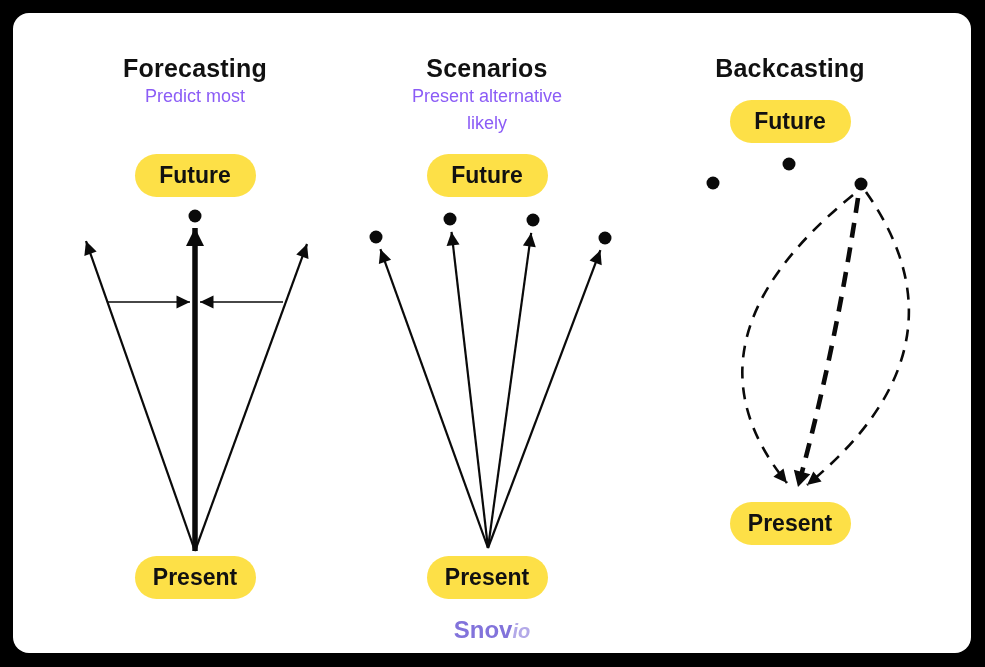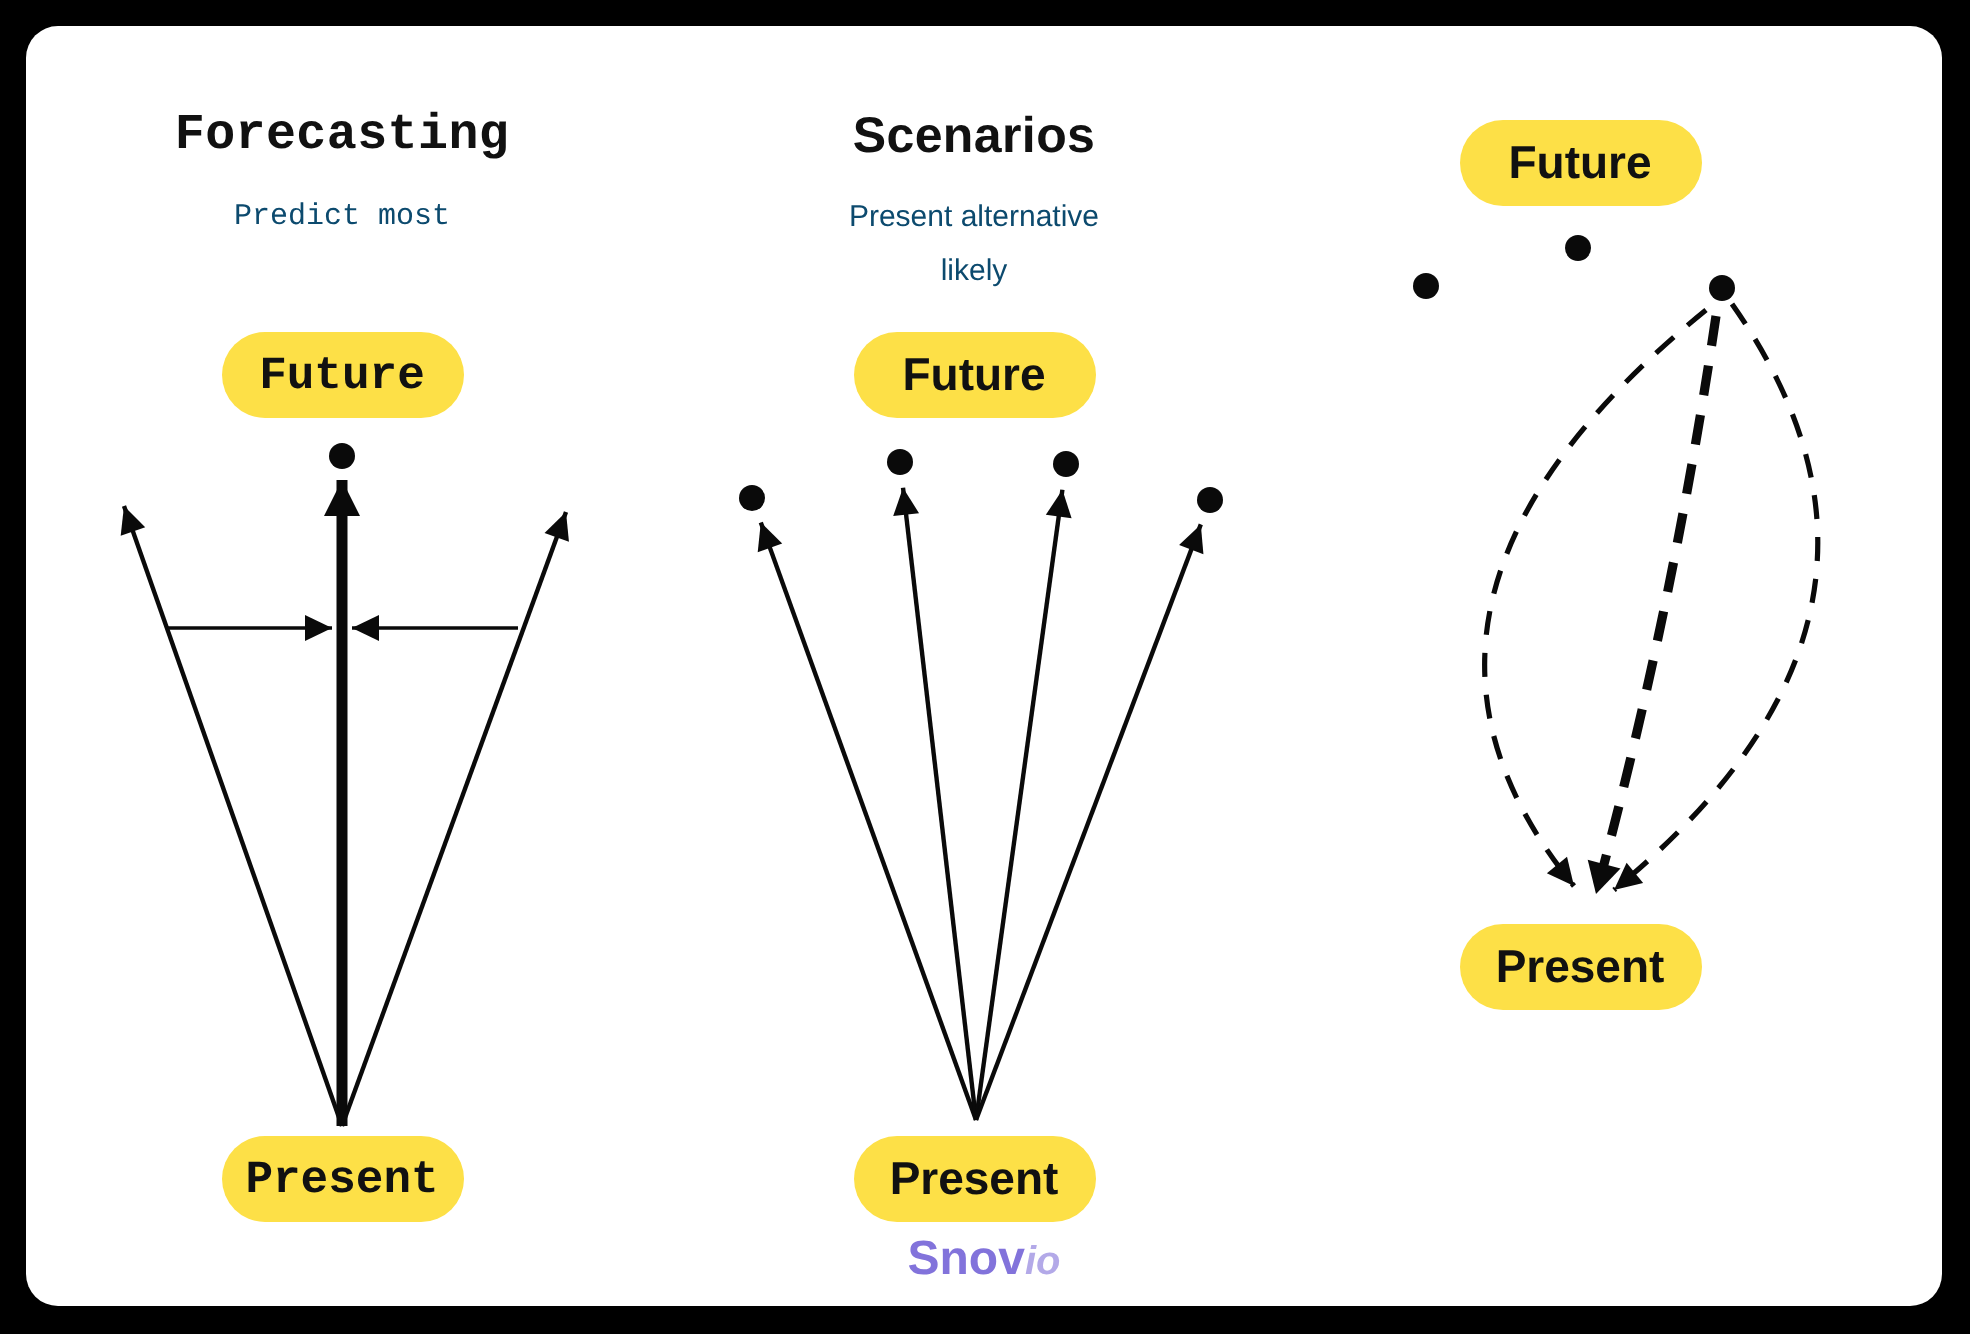--- a/index.html
+++ b/index.html
@@ -16,36 +16,36 @@
     background: #ffffff;
     border-radius: 16px;
   }
   .panel {
     position: absolute;
     top: 30px;
     width: 300px;
     height: 580px;
     text-align: center;
   }
-  .panel.p1 { left: 8px; font-family: Liberation Mono, monospace; }
+  .panel.p1 { left: 32px; }
   .panel.p2 { left: 324px; }
   .panel.p3 { left: 627px; }
   .panel-title {
     margin: 10px 0 0 0;
     font-size: 25px;
     line-height: 30px;
     font-weight: bold;
     color: #111111;
     letter-spacing: 0.2px;
   }
   .panel-subtitle {
-    margin-top: 12px;
-    font-size: 15px;
+    margin-top: 0;
+    font-size: 18px;
     line-height: 27px;
-    color: #0c4a6e;
+    color: #8b5cf6;
     height: 54px;
   }
   .pill {
     width: 121px;
     height: 43px;
     margin: 0 auto;
     background: #fde047;
     border-radius: 22px;
     display: flex;
     align-items: center;
@@ -132,20 +132,21 @@
       <circle cx="268" cy="37" r="6.5"></circle>
       <line x1="151" y1="347" x2="43.4" y2="48.2" stroke-width="2.2" marker-end="url(#s-thin)"></line>
       <line x1="151" y1="347" x2="114.5" y2="30.9" stroke-width="2.2" marker-end="url(#s-thin)"></line>
       <line x1="151" y1="347" x2="194.2" y2="31.9" stroke-width="2.2" marker-end="url(#s-thin)"></line>
       <line x1="151" y1="347" x2="263.4" y2="49.2" stroke-width="2.2" marker-end="url(#s-thin)"></line>
     </svg>
     <div class="pill present">Present</div>
   </div>
 
   <div class="panel p3">
+    <div class="panel-title">Backcasting</div>
     <div class="pill future">Future</div>
     <svg class="diagram" viewBox="0 0 300 355" xmlns="http://www.w3.org/2000/svg">
       <defs>
         <marker id="b-big" markerWidth="22" markerHeight="22" refX="18" refY="11" orient="auto" markerUnits="userSpaceOnUse">
           <path d="M2.5,2.5 L18,11 L2.5,19.5 Z"></path>
         </marker>
         <marker id="b-thin" markerWidth="18" markerHeight="16" refX="15" refY="8" orient="auto" markerUnits="userSpaceOnUse">
           <path d="M1.5,1.5 L15,8 L1.5,14.5 Z"></path>
         </marker>
       </defs>

